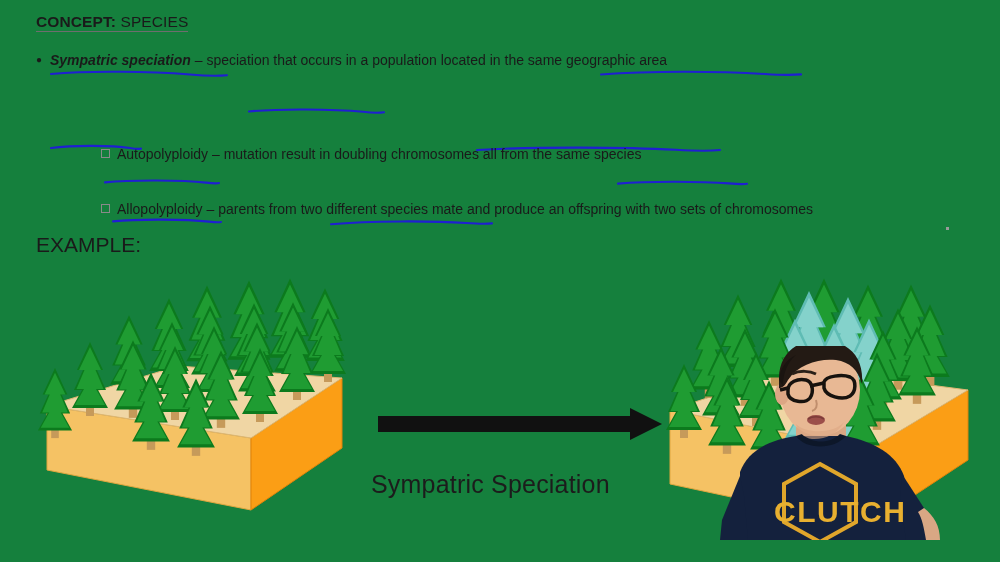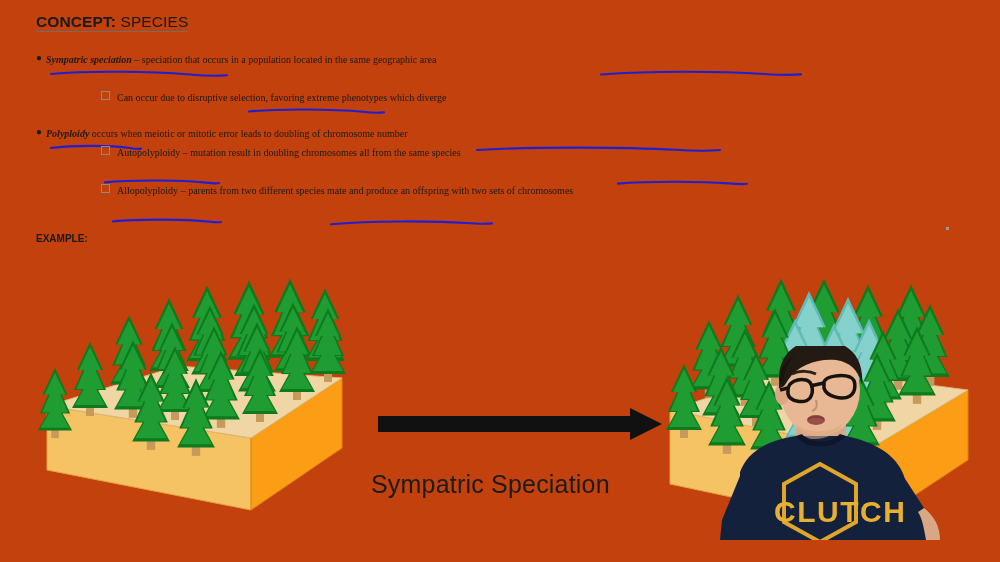--- a/index.html
+++ b/index.html
@@ -7,53 +7,53 @@
     background: #ffffff;
   }
   body {
     width: 1000px; height: 562px;
     position: relative;
     overflow: hidden;
     font-family: "Liberation Sans", sans-serif;
     color: #1a1a1a;
     -webkit-font-smoothing: antialiased;
   }
-  .slide { position: absolute; inset: 0; background: #c2410c; }
+  .slide { position: absolute; inset: 0; background: #15803d; }
 
   
   .txt { position: absolute; white-space: nowrap; }
   .heading {
     left: 36px; top: 13px;
     font-size: 15.5px; letter-spacing: .1px;
   }
   .heading .lbl { font-weight: bold; }
   .heading .uline {
     border-bottom: 1.3px solid #6e6e6e;
     padding-bottom: 1px;
   }
 
-  .bullet-row { position: absolute; font-size: 10px; white-space: nowrap; font-family: Liberation Serif, serif; }
+  .bullet-row { position: absolute; font-size: 14px; white-space: nowrap; }
   .dot { display:inline-block; width:1em; }
   .dot::before { content:"\25CF"; font-size: 10px; vertical-align: 2px; }
   .sq  { display:inline-block; }
   .sq::before {
     content:""; display:inline-block;
     width: 7px; height: 7px;
     border: 1.3px solid #8a8a8a;
     margin-right: 7px; vertical-align: 1px;
   }
   .term { font-weight: bold; font-style: italic; }
 
   
   .hl { position: absolute; pointer-events: none; }
   .hl svg { display:block; overflow: visible; }
 
   .example {
     left: 36px; top: 233px;
-    font-size: 10px; font-weight: bold;
+    font-size: 21px; font-weight: normal;
   }
   .stray-dot {
     position:absolute; left: 946px; top: 227px;
     width: 3px; height: 3px; background:#9a9a9a;
   }
 
   
   .diagram { position:absolute; left:0; top:258px; width:1000px; height:304px; }
   .diagram svg { display:block; }
 
@@ -83,32 +83,26 @@
     <svg width="178" height="9" viewBox="0 0 178 9">
         <path d="M1,5 C40,1.5 100,2.5 140,5.5 C155,6.8 168,7 177,6.2" fill="none" stroke="#1f1fd2" stroke-width="2.1" stroke-linecap="round"></path>
       </svg>
   </div>
   <div class="hl" style="left:600px; top:69px;">
     <svg width="202" height="9" viewBox="0 0 202 9">
         <path d="M1,5.5 C50,1.8 120,2.2 165,5 C180,6 192,6.2 201,5.4" fill="none" stroke="#1f1fd2" stroke-width="2.1" stroke-linecap="round"></path>
       </svg>
   </div>
 
-  <div class="bullet-row" style="left:101px; top:91px;">
-    <span class="sq"></span><span>Can occur due to disruptive selection, favoring extreme phenotypes which diverge</span>
-  </div>
   <div class="hl" style="left:248px; top:107px;">
     <svg width="137" height="9" viewBox="0 0 137 9">
         <path d="M1,4.5 C30,1.5 85,2 115,4.8 C124,5.8 131,6 136,5.2" fill="none" stroke="#1f1fd2" stroke-width="2.1" stroke-linecap="round"></path>
       </svg>
   </div>
 
-  <div class="bullet-row" style="left:36px; top:126px;">
-    <span class="dot"></span><span class="term">Polyploidy</span><span> </span><span>occurs when meiotic or mitotic error leads to doubling of chromosome number</span>
-  </div>
   <div class="hl" style="left:50px; top:143px;">
     <svg width="92" height="9" viewBox="0 0 92 9">
         <path d="M1,5 C24,2 62,2.4 80,5 C85,5.9 89,6 91,5.6" fill="none" stroke="#1f1fd2" stroke-width="2.1" stroke-linecap="round"></path>
       </svg>
   </div>
   <div class="hl" style="left:476px; top:145px;">
     <svg width="245" height="9" viewBox="0 0 245 9">
         <path d="M1,5 C60,1.6 150,2.2 200,4.8 C218,5.8 234,6 244,5" fill="none" stroke="#1f1fd2" stroke-width="2.1" stroke-linecap="round"></path>
       </svg>
   </div>
@@ -120,21 +114,21 @@
     <svg width="116" height="9" viewBox="0 0 116 9">
         <path d="M1,4.4 C28,1.6 78,2 102,4.6 C108,5.4 113,5.6 115,5" fill="none" stroke="#1f1fd2" stroke-width="2.1" stroke-linecap="round"></path>
       </svg>
   </div>
   <div class="hl" style="left:617px; top:179px;">
     <svg width="131" height="9" viewBox="0 0 131 9">
         <path d="M1,4.6 C30,2 85,2.2 112,4.4 C120,5.1 127,5.2 130,4.8" fill="none" stroke="#1f1fd2" stroke-width="2.1" stroke-linecap="round"></path>
       </svg>
   </div>
 
-  <div class="bullet-row" style="left:101px; top:184px;">
+  <div class="bullet-row" style="left:101px; top:201px;">
     <span class="sq"></span><span>Allopolyploidy</span><span> – </span><span>parents from two different species mate and produce an offspring with two sets of chromosomes</span>
   </div>
   <div class="hl" style="left:112px; top:217px;">
     <svg width="110" height="9" viewBox="0 0 110 9">
         <path d="M1,4.4 C26,1.8 74,2.2 97,4.6 C103,5.3 107,5.4 109,5" fill="none" stroke="#1f1fd2" stroke-width="2.1" stroke-linecap="round"></path>
       </svg>
   </div>
   <div class="hl" style="left:330px; top:219px;">
     <svg width="163" height="9" viewBox="0 0 163 9">
         <path d="M1,5.2 C40,1.6 104,1.8 136,4 C148,4.9 157,5 162,4.4" fill="none" stroke="#1f1fd2" stroke-width="2.1" stroke-linecap="round"></path>

